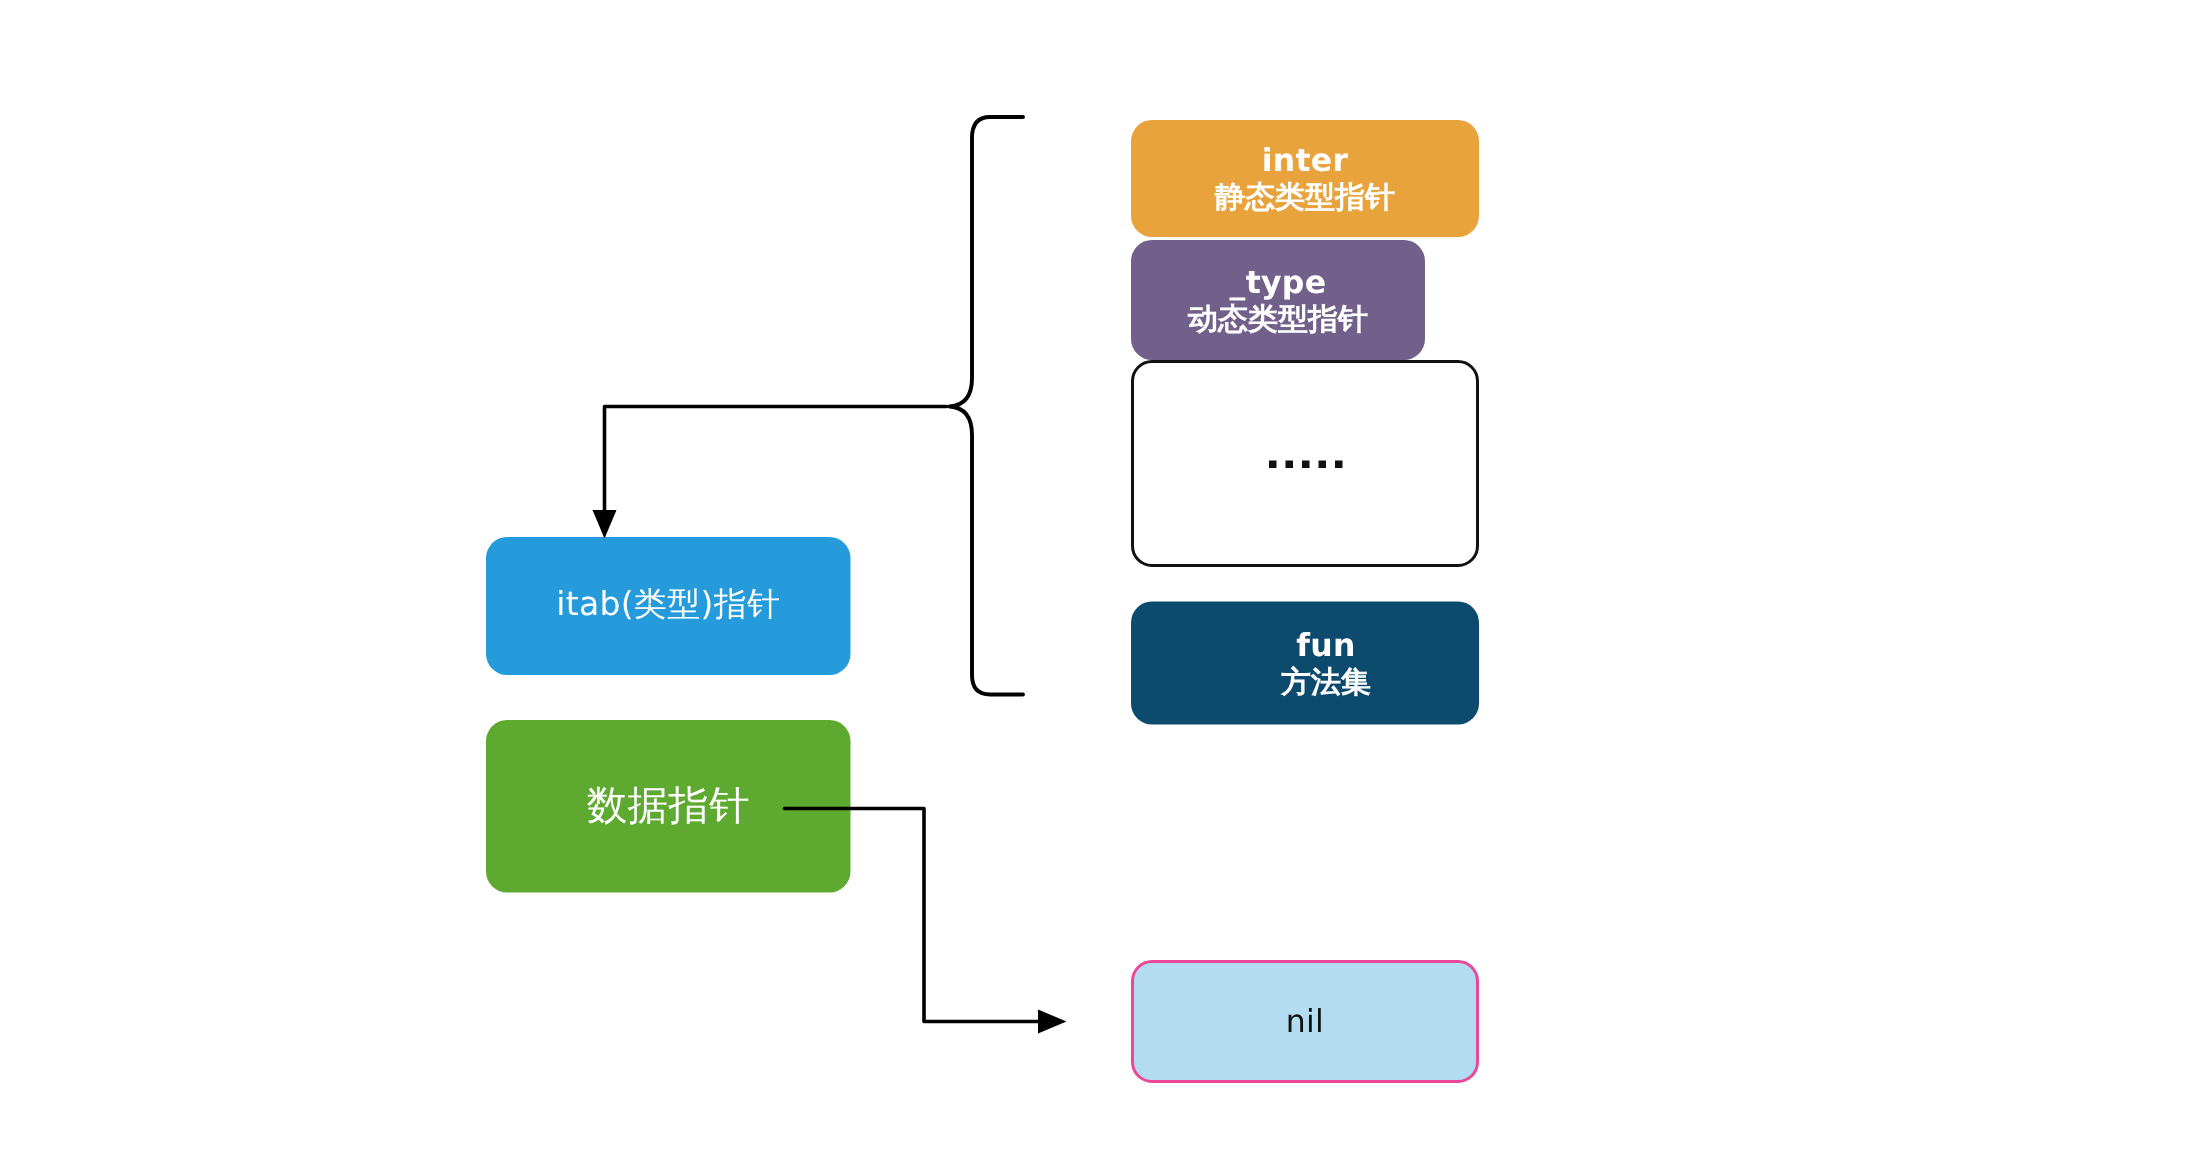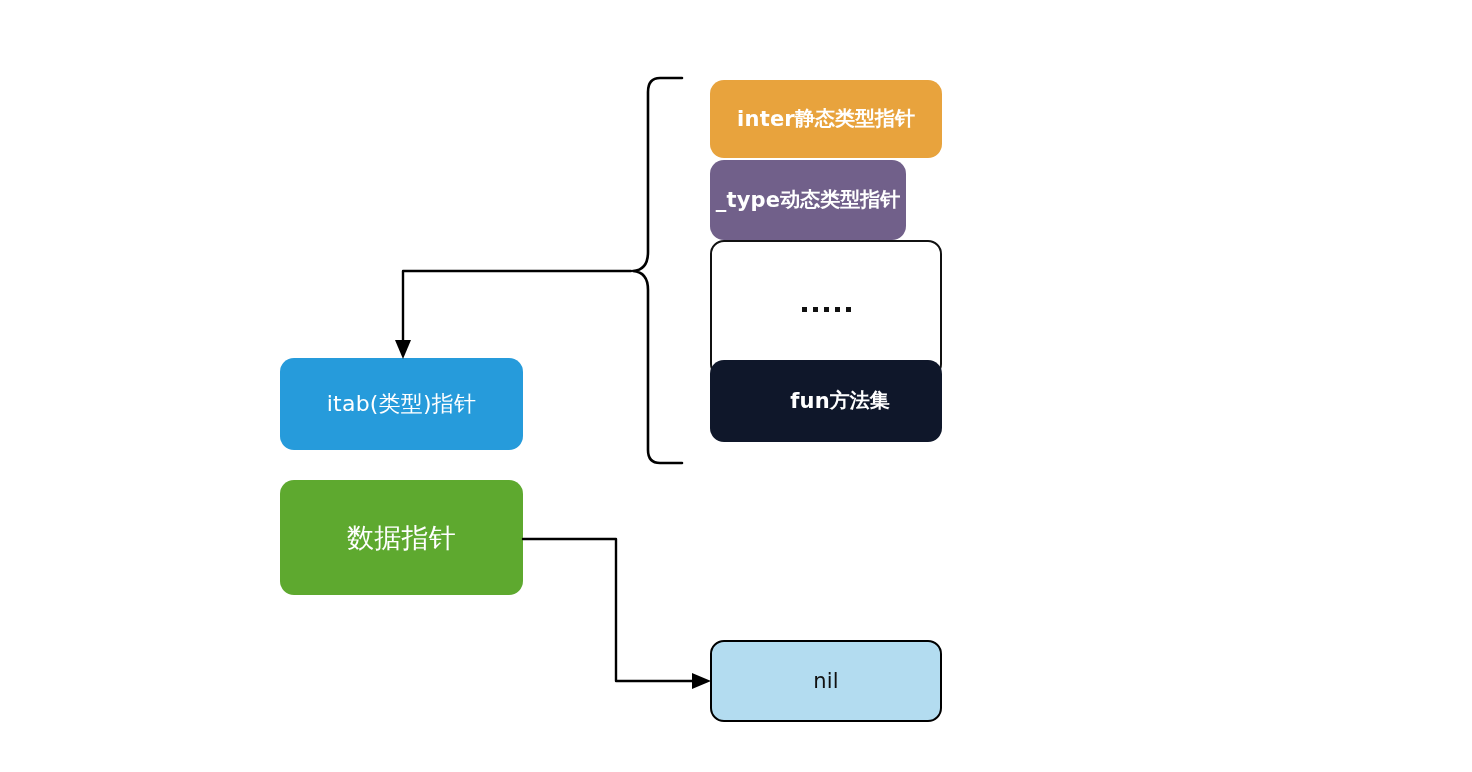--- a/index.html
+++ b/index.html
@@ -15,27 +15,28 @@
     position: relative;
     width: 1472px;
     height: 772px;
     background: #ffffff;
     overflow: hidden;
   }
   .node {
     position: absolute;
     box-sizing: border-box;
     display: flex;
-    flex-direction: row;
+    flex-direction: column;
     align-items: center;
     justify-content: center;
     text-align: left;
     line-height: 1.18;
     border-radius: 14px;
     user-select: none;
+    margin-left: 44px;
   }
   .node .ln1 {
     font-size: 21px;
     font-weight: 700;
     letter-spacing: 0.2px;
   }
   .node .ln2 {
     font-size: 20px;
     font-weight: 700;
   }
@@ -46,25 +47,25 @@
   .node.dark-text .ln1,
   .node.dark-text .ln2 {
     color: #111111;
     font-weight: 400;
   }
   
   #node-inter      { left: 710px; top: 80px;  width: 232px; height: 78px;  background: #E8A33D; }
   #node-type       { left: 710px; top: 160px; width: 196px; height: 80px;  background: #71608A; }
   #node-ellipsis   { left: 710px; top: 240px; width: 232px; height: 138px; background: #ffffff;
                      border: 2px solid #111111; }
-  #node-fun        { left: 710px; top: 360px; width: 232px; height: 82px;  background: #0f172a; padding-left: 28px; }
+  #node-fun        { left: 710px; top: 401px; width: 232px; height: 82px;  background: #0c4a6e; padding-left: 28px; }
   #node-itab       { left: 280px; top: 358px; width: 243px; height: 92px; background: #269BDB; }
   #node-data       { left: 280px; top: 480px; width: 243px; height: 115px; background: #5EA92F; }
   #node-nil        { left: 710px; top: 640px; width: 232px; height: 82px;  background: #B3DCF0;
-                     border: 2px solid #000000; }
+                     border: 2px solid #ec4899; }
 
   #node-itab .ln1 { font-size: 22px; font-weight: 400; }
   #node-data .ln1 { font-size: 27px; font-weight: 400; }
   #node-nil  .ln1 { font-size: 21px; font-weight: 400; }
 
   .dots {
     display: flex;
     gap: 6px;
     align-items: center;
   }

